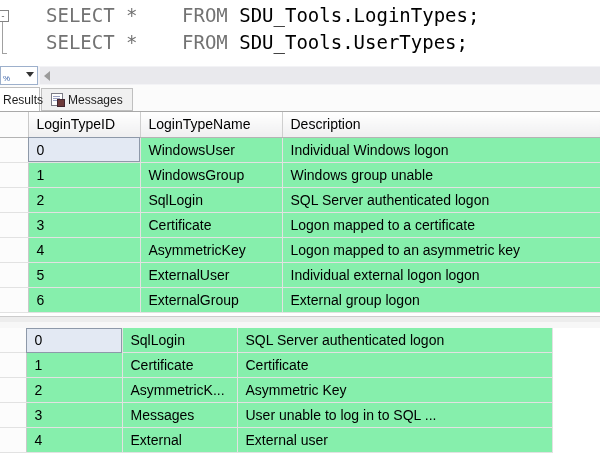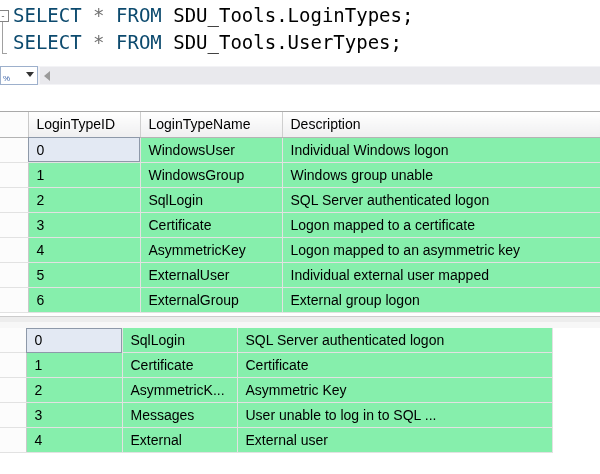--- a/index.html
+++ b/index.html
@@ -10,21 +10,21 @@
   
   .editor { position:absolute; left:0; top:0; width:600px; height:66px; background:#fff; }
   .outline-box { position:absolute; left:-3px; top:10px; width:12px; height:12px;
                  border:1px solid #848484; background:#fff; color:#555; font:9px/10px "DejaVu Sans Mono",monospace;
                  text-align:center; }
   .outline-line { position:absolute; left:2px; top:22px; width:1px; height:31px; background:#a0a0a0; }
   .outline-foot { position:absolute; left:2px; top:53px; width:5px; height:1px; background:#a0a0a0; }
   .code { position:absolute; left:13px; top:2px;
           font-family:"DejaVu Sans Mono", monospace; font-size:19px; line-height:27px;
           white-space:pre; color:#000; }
-  .kw   { color:#0c4a6e; }
+  .kw   { color:#737373;margin-left:33px; }
   .op   { color:#707070; }
 
   
   .editor-bottom { position:absolute; left:0; top:66px; width:600px; height:19px; background:#f3f3f6; }
   .zoom-combo { position:absolute; left:0; top:0; width:38px; height:19px; background:#fff;
                 border:1px solid #9db0cc; }
   .combo-arrow { position:absolute; right:3px; top:5px; width:0; height:0;
                  border-left:4px solid transparent; border-right:4px solid transparent;
                  border-top:5px solid #333; }
   .combo-frag { position:absolute; left:2px; bottom:1px; font-size:8px; color:#3a63a8; }
@@ -78,20 +78,29 @@
   <div class="editor-bottom">
     <div class="zoom-combo">
       <span class="combo-frag">%</span>
       <span class="combo-arrow"></span>
     </div>
     <div class="hscroll">
       <span class="hscroll-arrow"></span>
     </div>
   </div>
 
+  <div class="tabstrip">
+    <div class="tab active">
+      <span>Results</span>
+    </div>
+    <div class="tab inactive">
+      <span class="msg-icon"></span>
+      <span>Messages</span>
+    </div>
+  </div>
 
   <div class="results">
 
     <table style="width:600px;">
       <colgroup>
           <col style="width:28px">
           <col style="width:112px">
           <col style="width:142px">
           <col style="width:318px">
         </colgroup>
@@ -129,21 +138,21 @@
       <tr>
         <td class="rowhdr"></td>
         <td>4</td>
         <td>AsymmetricKey</td>
         <td>Logon mapped to an asymmetric key</td>
       </tr>
       <tr>
         <td class="rowhdr"></td>
         <td>5</td>
         <td>ExternalUser</td>
-        <td>Individual external user mapped</td>
+        <td>Individual external logon logon</td>
       </tr>
       <tr>
         <td class="rowhdr"></td>
         <td>6</td>
         <td>ExternalGroup</td>
         <td>External group logon</td>
       </tr>
     </tbody>
       </table>
 

